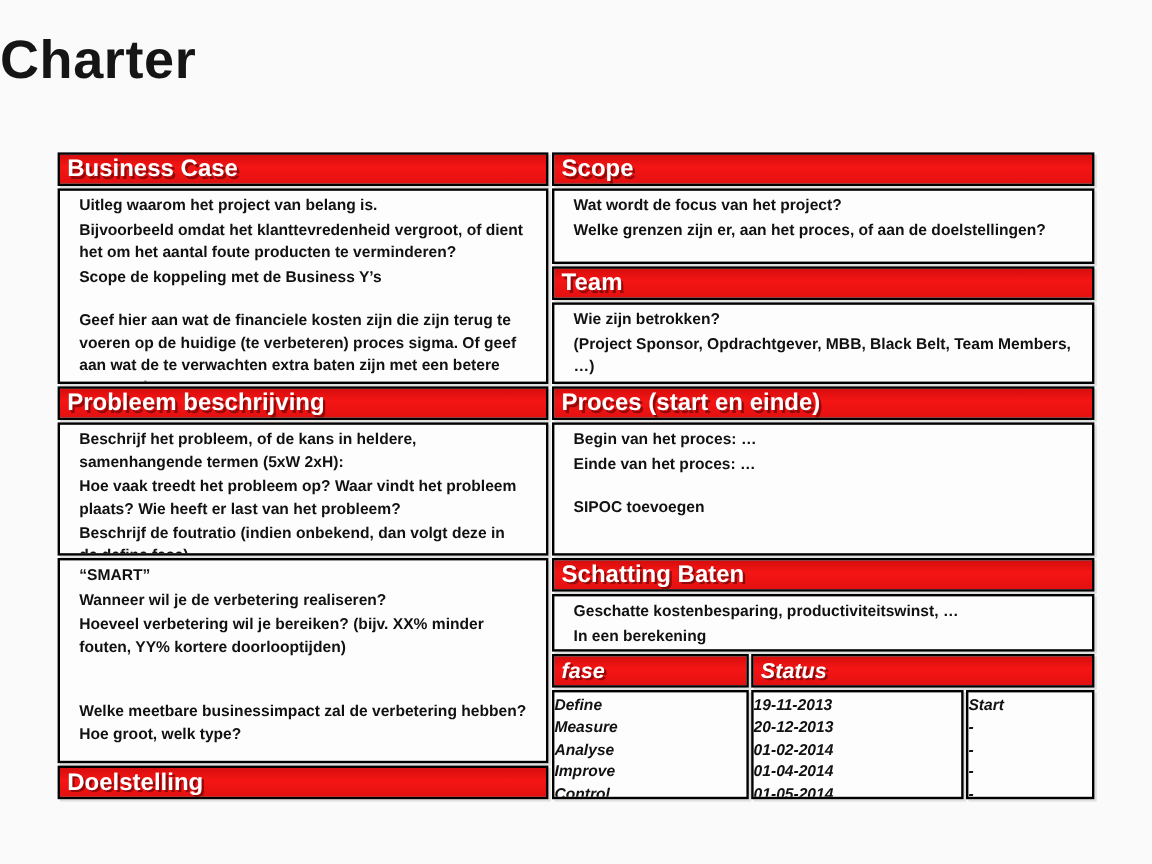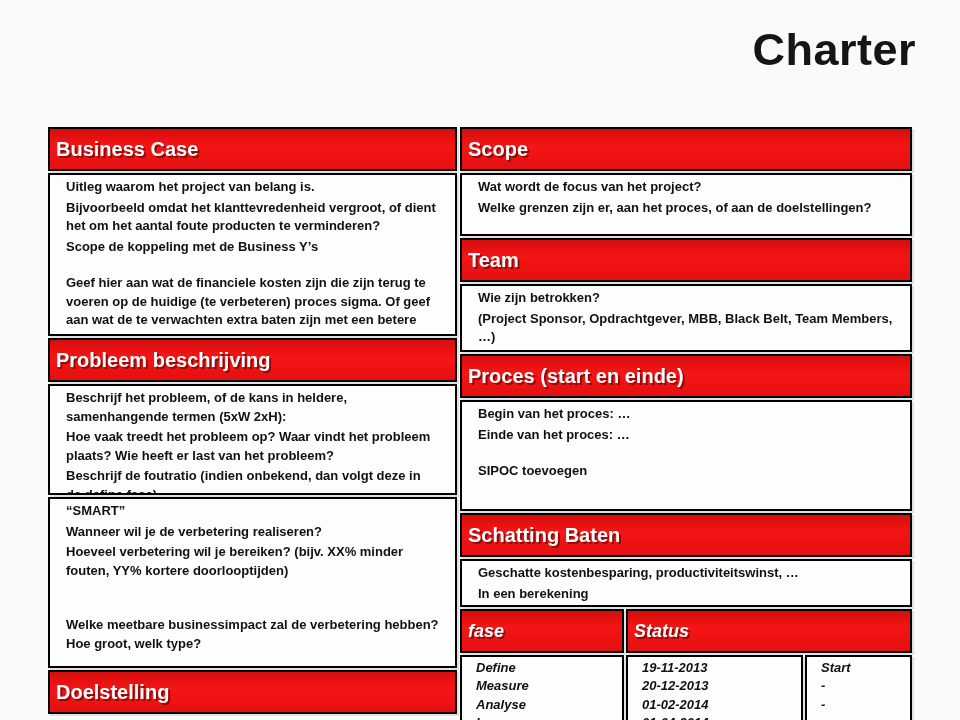--- a/index.html
+++ b/index.html
@@ -3,21 +3,21 @@
 <meta charset="utf-8">
 <style>
   html,body{margin:0;padding:0}
   body{
     width:960px;height:720px;position:relative;overflow:hidden;
     background:#fafafa;
     font-family:"Liberation Sans",sans-serif;
   }
   .slide-title{
     position:absolute;top:24px;left:0;width:916px;
-    text-align:right;font-size:45px;font-weight:bold;color:#151515;
+    text-align:left;font-size:45px;font-weight:bold;color:#151515;
     letter-spacing:0.5px;
   }
   .board{
     position:absolute;left:48px;top:127px;width:864px;height:540px;
     display:flex;gap:3px;
   }
   .col{display:flex;flex-direction:column;gap:2px}
   .col-left{width:409px;flex:none}
   .col-right{flex:1}
   .cell{
@@ -40,24 +40,24 @@
   .gap1{margin-top:18px !important}
   .gap2{margin-top:36px !important}
   .subrow{display:flex;gap:2px;flex:none}
   .sub-fase{width:164px;flex:none}
   .sub-toll{width:177px;flex:none}
   .sub-stat{flex:1}
   .hdr.italic{font-style:italic;font-size:18px}
   .sub-bdy{
     background:#fdfdfd;color:#111;
     font-weight:bold;font-style:italic;font-size:13px;line-height:18.4px;
-    padding:2px 14px;overflow:hidden;
+    padding:2px 0;overflow:hidden;
   }
   .sub-bdy div{white-space:nowrap}
-  .h28{height:44px}
+  .h28{height:28px}
 </style>
 </head>
 <body>
 
 <div class="slide-title">Charter</div>
 
 <div class="board">
 
   <div class="col col-left">
 

